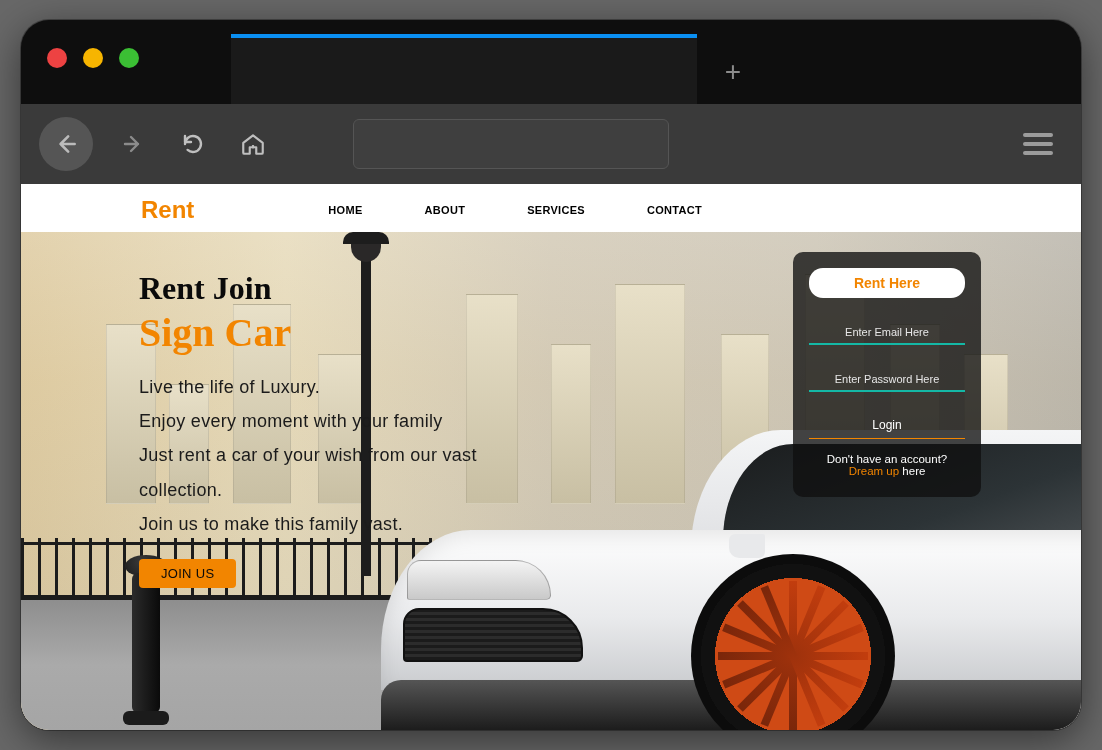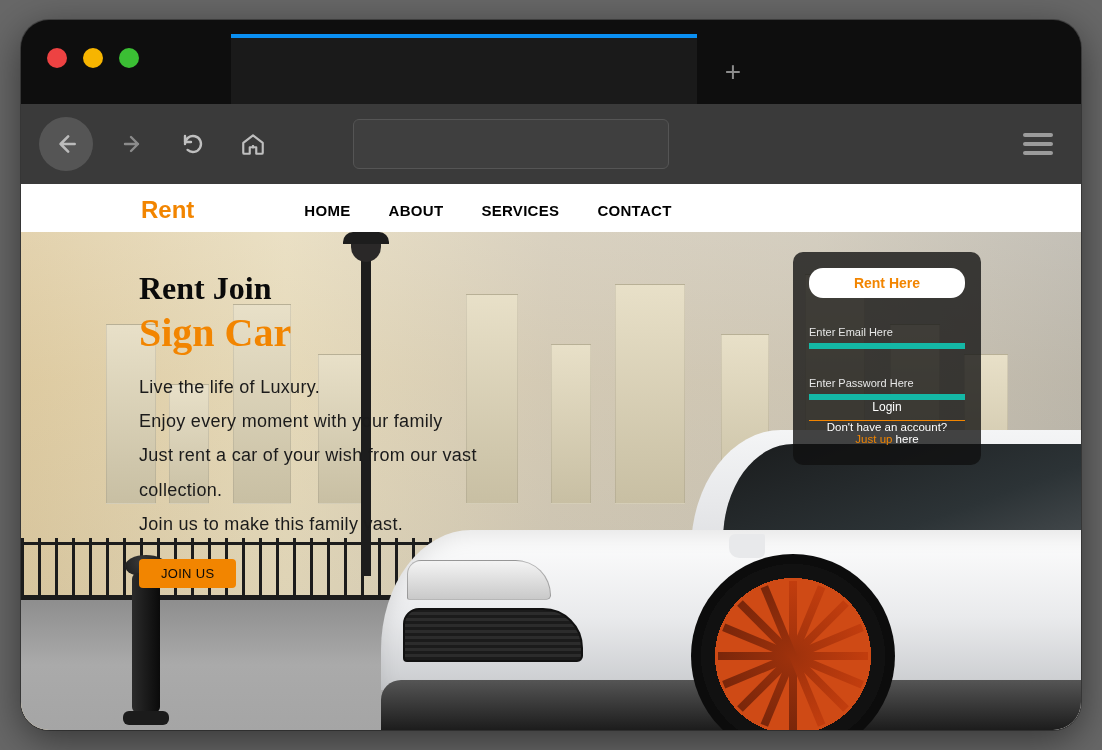--- a/index.html
+++ b/index.html
@@ -91,21 +91,21 @@
   position: relative;
   z-index: 5;
   display: flex;
   align-items: center;
   padding: 12px 30px 8px 120px;
   background: #fff;
   gap: 20px;
 }
 .logo { color: #f28500; font-weight: bold; font-size: 24px; }
 .nav { display: flex; gap: 38px; margin-left: 90px; }
-.nav a { font-size: 15px; font-weight: bold; color: #000; text-decoration: none; letter-spacing: .3px; }
+.nav a { font-size: 11px; font-weight: bold; color: #000; text-decoration: none; letter-spacing: .3px; margin-left: 24px; }
 .adminbtn {
   margin-left: 40px;
   background: #f28500;
   color: #000;
   font-weight: bold;
   font-size: 12px;
   padding: 8px 18px;
   border-radius: 4px;
   border: none;
   cursor: pointer;
@@ -249,33 +249,34 @@
   padding: 16px 16px 20px 16px;
   color: #fff;
   font-size: 12px;
 }
 .login-title {
   background: #fff; color: #f28500; text-align: center;
   font-weight: bold; font-size: 14px;
   padding: 7px 0; border-radius: 14px;
 }
 .field {
-  border: none; border-bottom: 6px solid #14b8a6;
+  border: none; border-bottom: 2px solid #14b8a6;
   background: transparent; color: #fff; width: 100%;
   font-size: 11px; padding: 6px 0 5px 0; margin-top: 22px;
   outline: none;
+  text-align: center;
 }
 .field::placeholder { color: #e7e7e7; }
 .loginbtn {
-  width: 100%; 
+  width: 100%; margin-top: 26px;
   background: transparent; border: none; color: #fff;
   border-bottom: 1px solid #f28500;
   padding: 0 0 6px 0; font-size: 12px; cursor: pointer;
 }
-.signup-text { text-align: center; font-size: 11.5px; }
+.signup-text { text-align: center; margin-top: 14px; font-size: 11.5px; }
 .signup-text a { color: #f28500; text-decoration: none; }
 </style>
 </head>
 <body>
 
 <div class="device">
   <div class="tabstrip">
     <div class="traffic">
       <div class="dot red"></div>
       <div class="dot yellow"></div>
@@ -391,17 +392,17 @@
       <button class="joinbtn">JOIN US</button>
     </div>
 
     <div class="login-card">
       <div class="login-title">Rent Here</div>
       <input class="field" type="text" placeholder="Enter Email Here" style="">
       <input class="field" type="password" placeholder="Enter Password Here" style="">
       <button class="loginbtn">Login</button>
       <div class="signup-text">
         <span>Don't have an account?</span><br>
-        <a href="#">Just up</a><span> here</span>
+        <a href="#">Dream up</a><span> here</span>
       </div>
     </div>
   </div>
 </div>
 
 </body></html>

